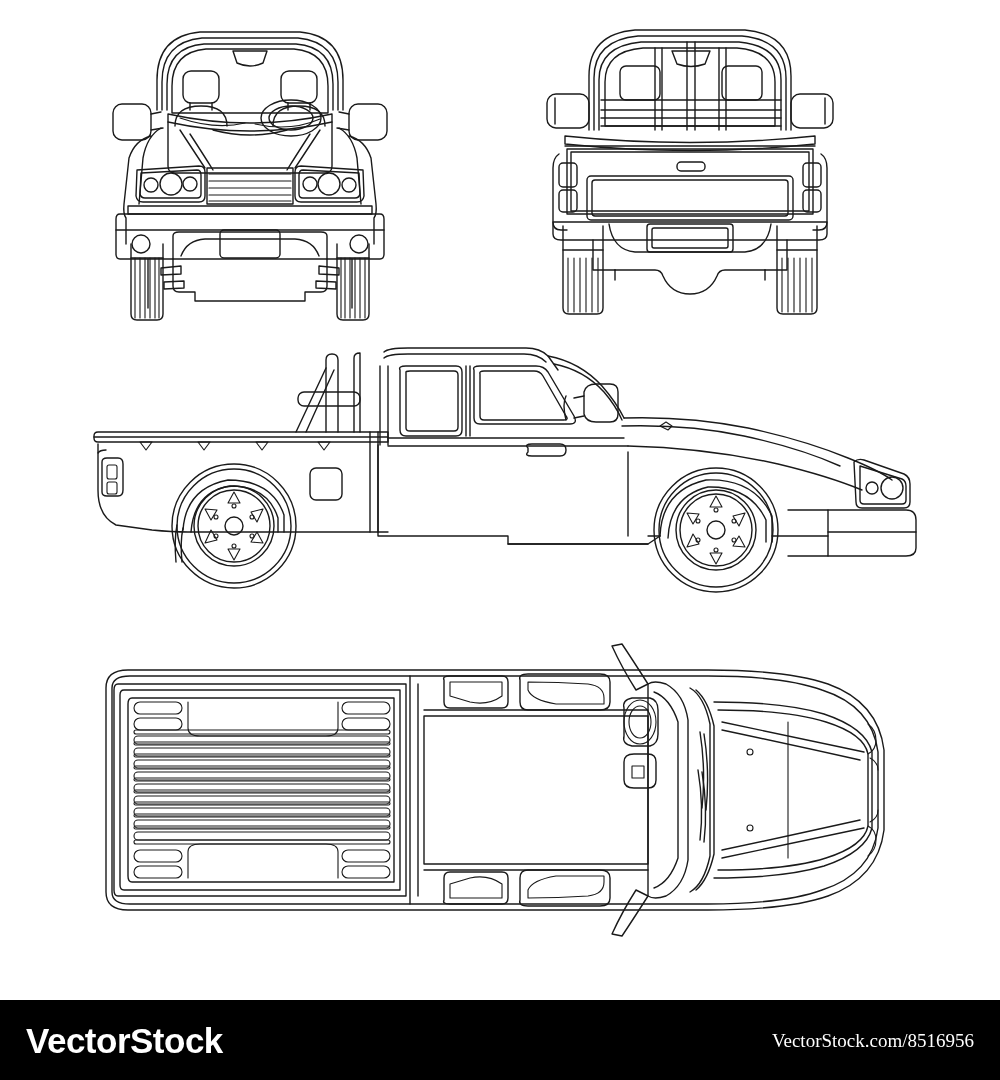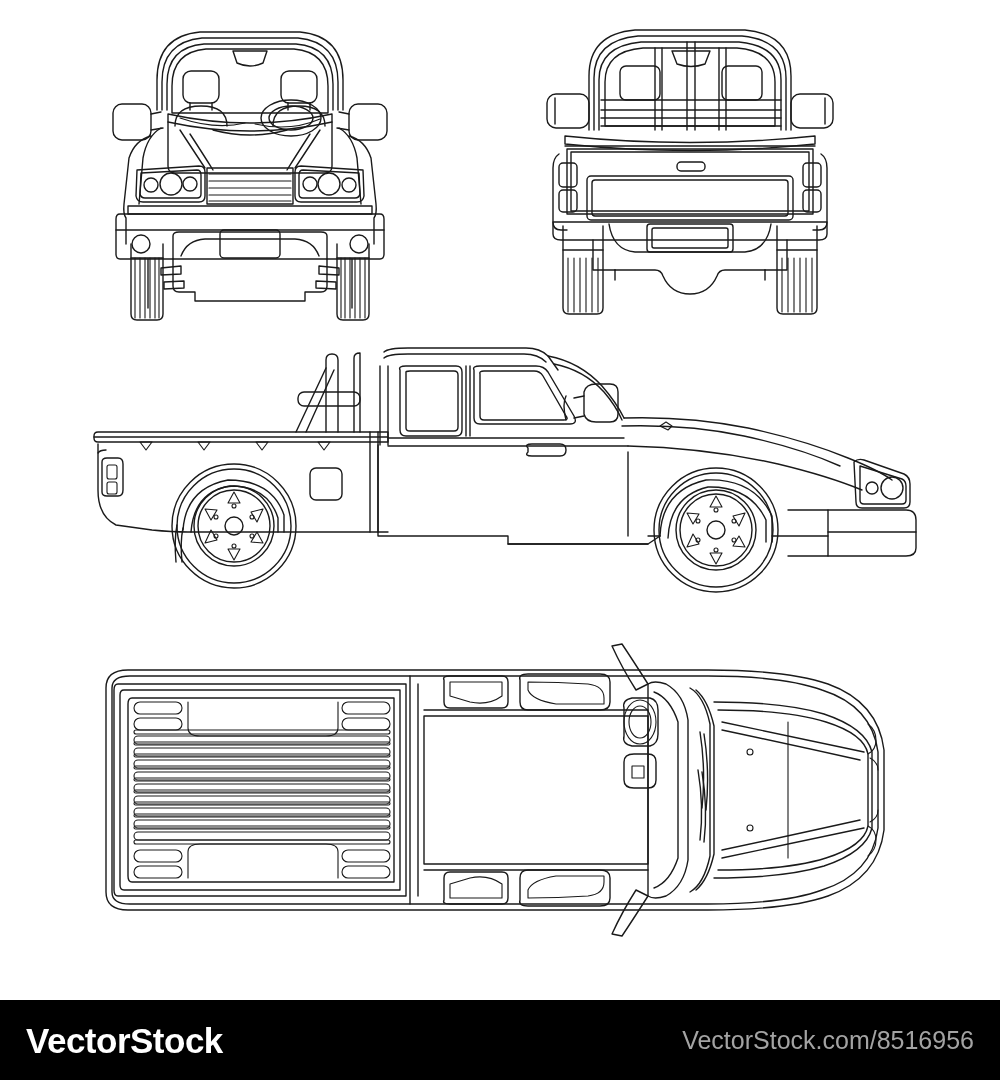--- a/index.html
+++ b/index.html
@@ -45,25 +45,25 @@
   }
   #brand-text {
     color: #ffffff;
     font-size: 35px;
     font-weight: bold;
     letter-spacing: -0.5px;
     line-height: 1;
     font-family: "Liberation Sans", sans-serif;
   }
   #url-text {
-    color: #a3a3a3;
-    font-size: 25px;
+    color: #ffffff;
+    font-size: 19px;
     font-weight: normal;
     line-height: 1;
-    font-family: Liberation Sans, sans-serif;
+    font-family: Liberation Serif, serif;
   }
   svg { overflow: visible; }
   .ln { fill: none; stroke: #1a1a1a; stroke-width: 1.4; stroke-linejoin: round; stroke-linecap: round; }
   .ln-t { fill: none; stroke: #1a1a1a; stroke-width: 1.1; stroke-linejoin: round; stroke-linecap: round; }
 </style>
 </head>
 <body>
 
 <div id="page">
 

